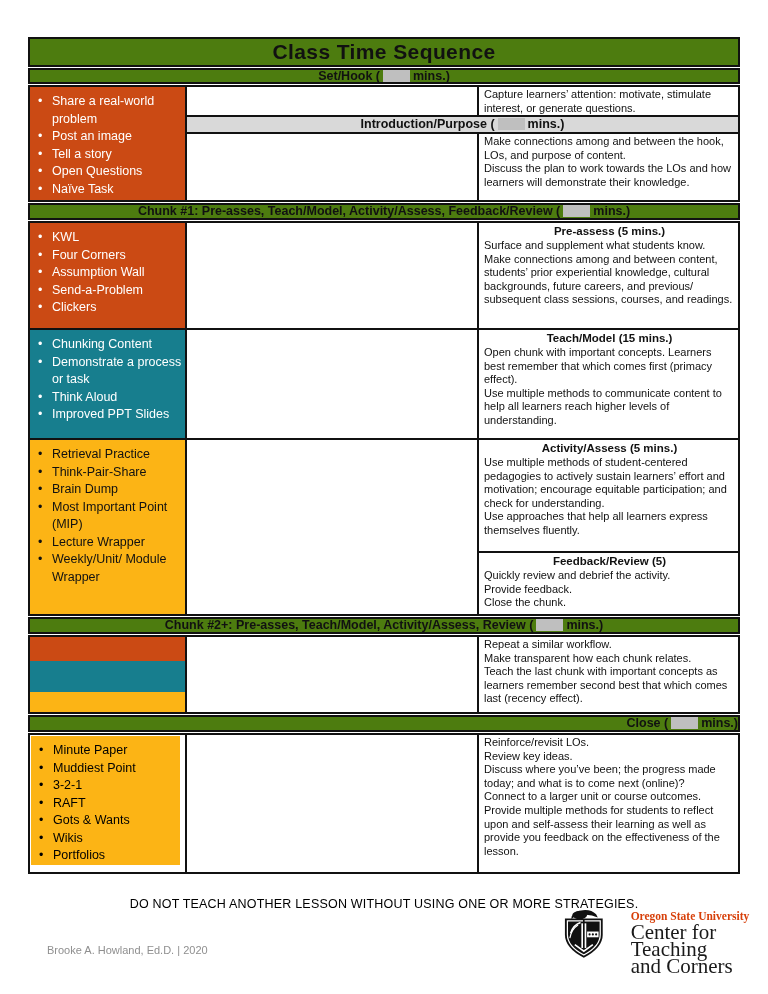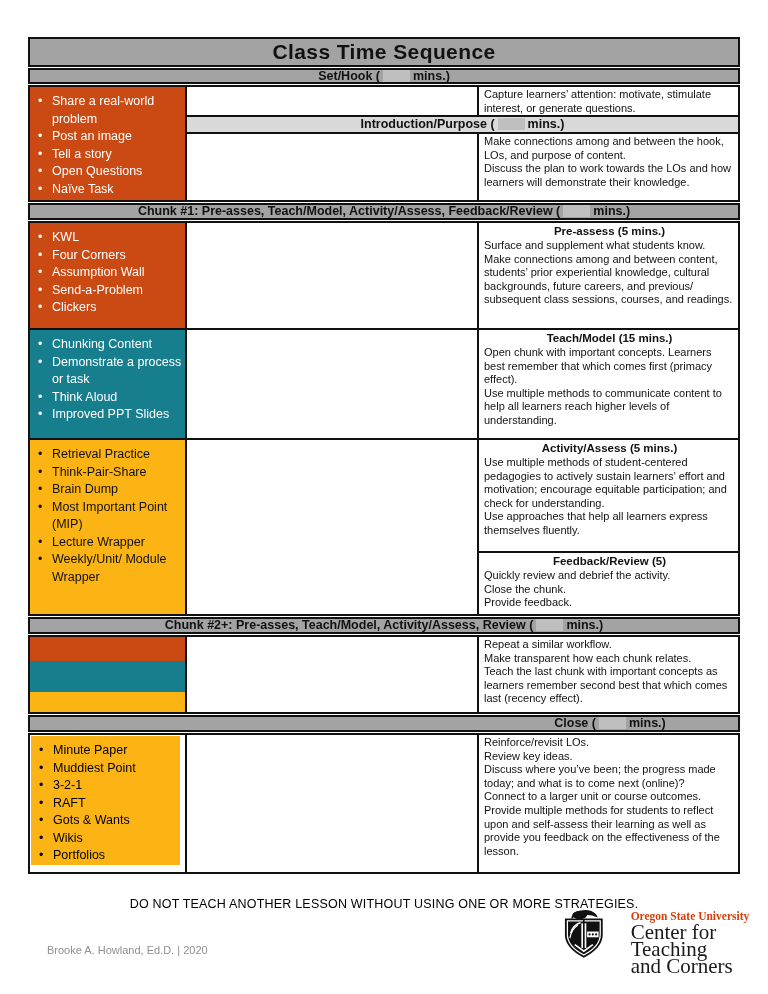--- a/index.html
+++ b/index.html
@@ -3,27 +3,27 @@
 <meta charset="utf-8">
 <style>
   html,body{margin:0;padding:0;}
   body{
     width:768px;height:994px;background:#ffffff;position:relative;
     font-family:"Liberation Sans", sans-serif;color:#111;
     -webkit-font-smoothing:antialiased;
   }
   .doc{position:absolute;left:28px;top:37px;width:712px;}
   .bar{
-    border:2px solid #111;background:#a3a3a3;text-align:center;
+    border:2px solid #111;background:#4d7c0f;text-align:center;
     font-weight:bold;box-sizing:border-box;margin:1px 0;
   }
   .title-bar{height:30px;font-size:21px;line-height:26px;letter-spacing:0.4px;margin-top:0;}
   .sub-bar{height:16px;font-size:12.5px;line-height:12px;}
   .chunk-bar{height:17px;font-size:12.5px;line-height:13px;}
-  .close-bar{text-align:center;padding-left:452px;}
+  .close-bar{text-align:right;padding-left:452px;}
   .blank{
     display:inline-block;width:27px;height:12px;background:#bfbfbf;
     margin:0 3px -2px 3px;
   }
   .band{
     display:grid;background:#111;gap:2px;border:2px solid #111;
     box-sizing:border-box;
   }
   .band > div{background:#fff;box-sizing:border-box;overflow:hidden;}
   .band1{grid-template-columns:155px 290px 1fr;grid-template-rows:28px 15px 66px;}
@@ -154,22 +154,22 @@
       <div class="rhead">Activity/Assess (5 mins.)</div>
       <div>
           <div>Use multiple methods of student-centered pedagogies to actively sustain learners’ effort and motivation; encourage equitable participation; and check for understanding.</div>
           <div>Use approaches that help all learners express themselves fluently.</div>
         </div>
     </div>
     <div class="rtext">
       <div class="rhead">Feedback/Review (5)</div>
       <div>
           <div>Quickly review and debrief the activity.</div>
+          <div>Provide feedback.</div>
           <div>Close the chunk.</div>
-          <div>Provide feedback.</div>
         </div>
     </div>
   </div>
 
   <div class="bar chunk-bar"><span>Chunk #2+: Pre-asses, Teach/Model, Activity/Assess, Review (</span><span class="blank"></span><span>mins.)</span></div>
 
   <div class="band band-chunk2">
     <div class="stripes">
       <div class="stripe-o"></div>
       <div class="stripe-t"></div>

